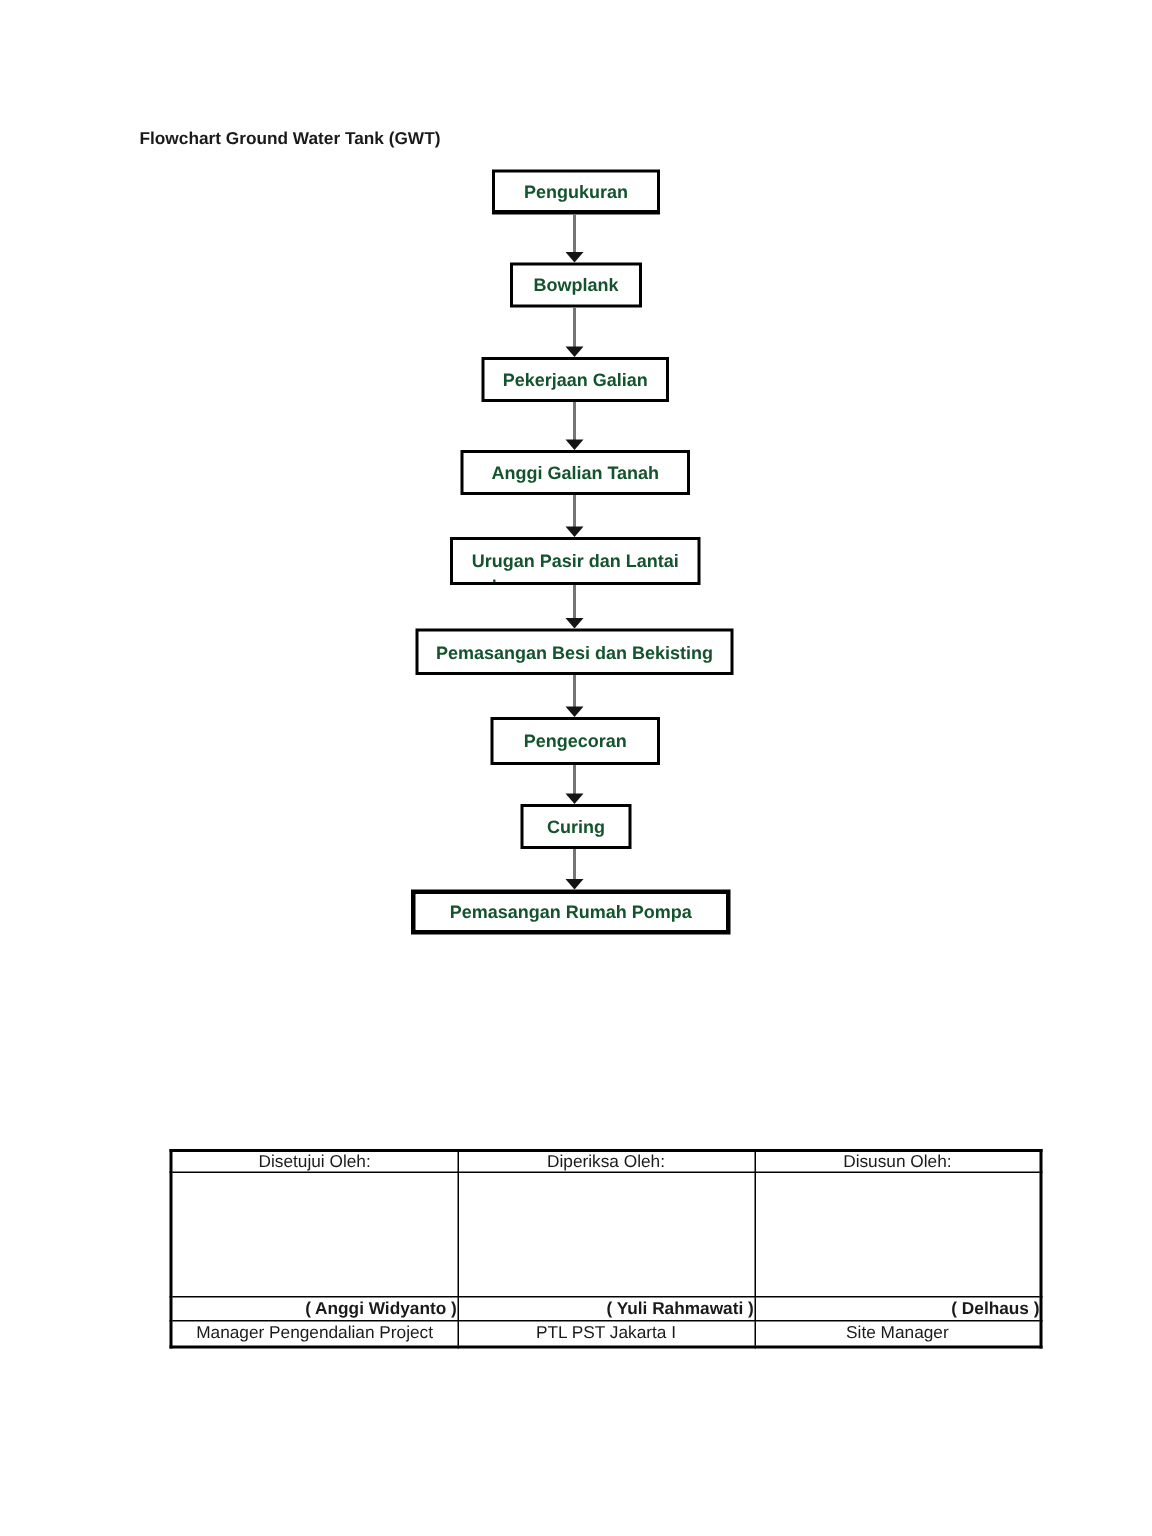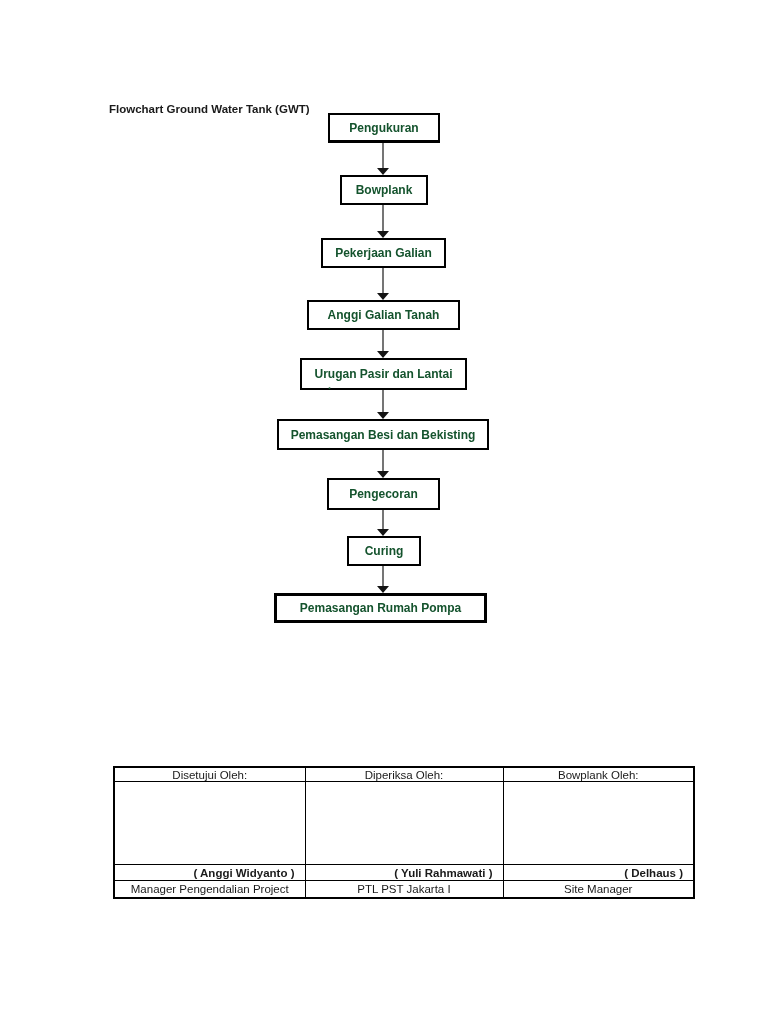--- a/index.html
+++ b/index.html
@@ -13,21 +13,21 @@
     height: 1024px;
     background: #ffffff;
     font-family: "Liberation Sans", sans-serif;
     color: #1a1a1a;
     overflow: hidden;
   }
   .page-title {
     position: absolute;
     left: 93px;
     top: 87px;
-    margin: 16px;
+    margin: 0;
     font-size: 11.5px;
     font-weight: bold;
     color: #1a1a1a;
     white-space: nowrap;
   }
   
   .flow-box {
     position: absolute;
     box-sizing: border-box;
     border: 2px solid #000000;
@@ -99,21 +99,21 @@
     border-collapse: collapse;
     table-layout: fixed;
     border: 2px solid #000000;
     font-size: 11.5px;
     color: #1a1a1a;
   }
   .approval-table td {
     border: 1px solid #000000;
     text-align: center;
     vertical-align: middle;
-    padding: 0 10px;
+    padding: 0 0;
     overflow: hidden;
     white-space: nowrap;
   }
   .approval-table tr.header-row td { height: 13px; }
   .approval-table tr.sign-row td   { height: 82px; }
   .approval-table tr.name-row td   { height: 15px; font-weight: bold; text-align: right; }
   .approval-table tr.role-row td   { height: 16px; }
 </style>
 </head>
 <body>
@@ -206,21 +206,21 @@
   <table class="approval-table">
     <colgroup>
       <col style="width:191px">
       <col style="width:198px">
       <col style="width:191px">
     </colgroup>
     <tbody>
       <tr class="header-row">
         <td>Disetujui Oleh:</td>
         <td>Diperiksa Oleh:</td>
-        <td>Bowplank Oleh:</td>
+        <td>Disusun Oleh:</td>
       </tr>
       <tr class="sign-row">
         <td></td>
         <td></td>
         <td></td>
       </tr>
       <tr class="name-row">
         <td>( Anggi Widyanto )</td>
         <td>( Yuli Rahmawati )</td>
         <td>( Delhaus )</td>

